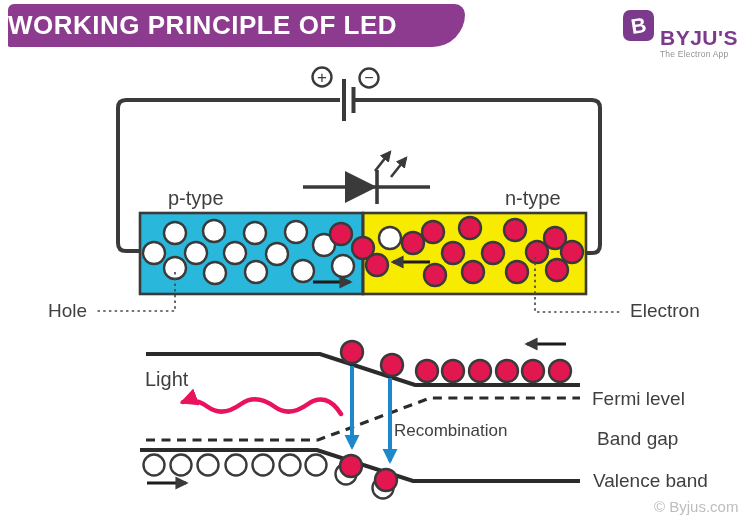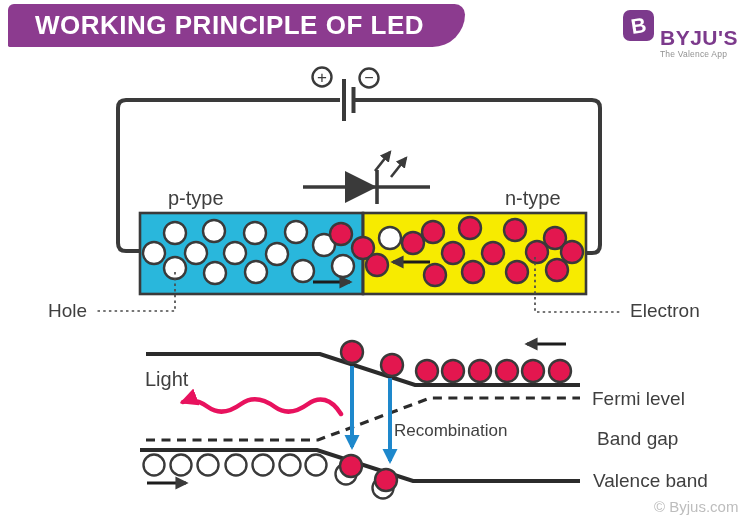--- a/index.html
+++ b/index.html
@@ -2,21 +2,21 @@
 <html><head>
 <meta charset="utf-8">
 <title>Working Principle of LED</title>
 <style>
   html,body{margin:0;padding:0;background:#ffffff;}
   body{width:750px;height:529px;position:relative;overflow:hidden;
        font-family:"Liberation Sans", sans-serif;}
   .banner{position:absolute;left:8px;top:4px;width:457px;height:43px;
           border-radius:8px 14px 44px 2px;display:flex;align-items:center;}
   .banner-title{color:#ffffff;font-weight:bold;font-size:26px;letter-spacing:0.5px;
-          padding-left:27px;white-space:nowrap;text-align:right;}
+          white-space:nowrap;text-align:right;}
   .logo{position:absolute;right:12px;top:10px;display:flex;align-items:flex-start;gap:6px;}
   .logo-badge{width:31px;height:31px;border-radius:7px;display:flex;align-items:center;
           justify-content:center;color:#fff;font-weight:bold;font-size:21px;}
   .logo-badge span{display:inline-block;transform:rotate(-9deg);}
   .logo-textcol{display:flex;flex-direction:column;line-height:1;margin-top:17px;}
   .logo-name{font-weight:bold;font-size:21px;letter-spacing:0.5px;}
   .logo-tagline{font-size:8.5px;color:#929292;margin-top:2px;letter-spacing:0.2px;}
   .copyright{position:absolute;left:654px;top:498px;font-size:15px;color:#bdbdbd;}
   svg text{font-family:"Liberation Sans", sans-serif;}
 </style>
@@ -26,21 +26,21 @@
 <div class="banner" style="background: rgb(140, 59, 143);">
   <div class="banner-title">WORKING PRINCIPLE OF LED</div>
 </div>
 
 <div class="logo">
   <div class="logo-badge" style="background: rgb(124, 58, 140);">
     <span>B</span>
   </div>
   <div class="logo-textcol">
     <div class="logo-name" style="color: rgb(124, 58, 140);">BYJU'S</div>
-    <div class="logo-tagline">The Valence App</div>
+    <div class="logo-tagline">The Electron App</div>
   </div>
 </div>
 
 <svg width="750" height="529" viewBox="0 0 750 529" style="position:absolute;left:0;top:0;">
   <defs>
     <marker id="mDark" viewBox="0 0 10 10" refX="8" refY="5" markerWidth="4.4" markerHeight="4.4" orient="auto-start-reverse" markerUnits="strokeWidth">
       <path d="M0 0 L10 5 L0 10 z" fill="#3a3a3a"></path>
     </marker>
     <marker id="mBlue" viewBox="0 0 10 10" refX="8" refY="5" markerWidth="3.8" markerHeight="3.8" orient="auto-start-reverse" markerUnits="strokeWidth">
       <path d="M0 0 L10 5 L0 10 z" fill="#1E88CC"></path>

